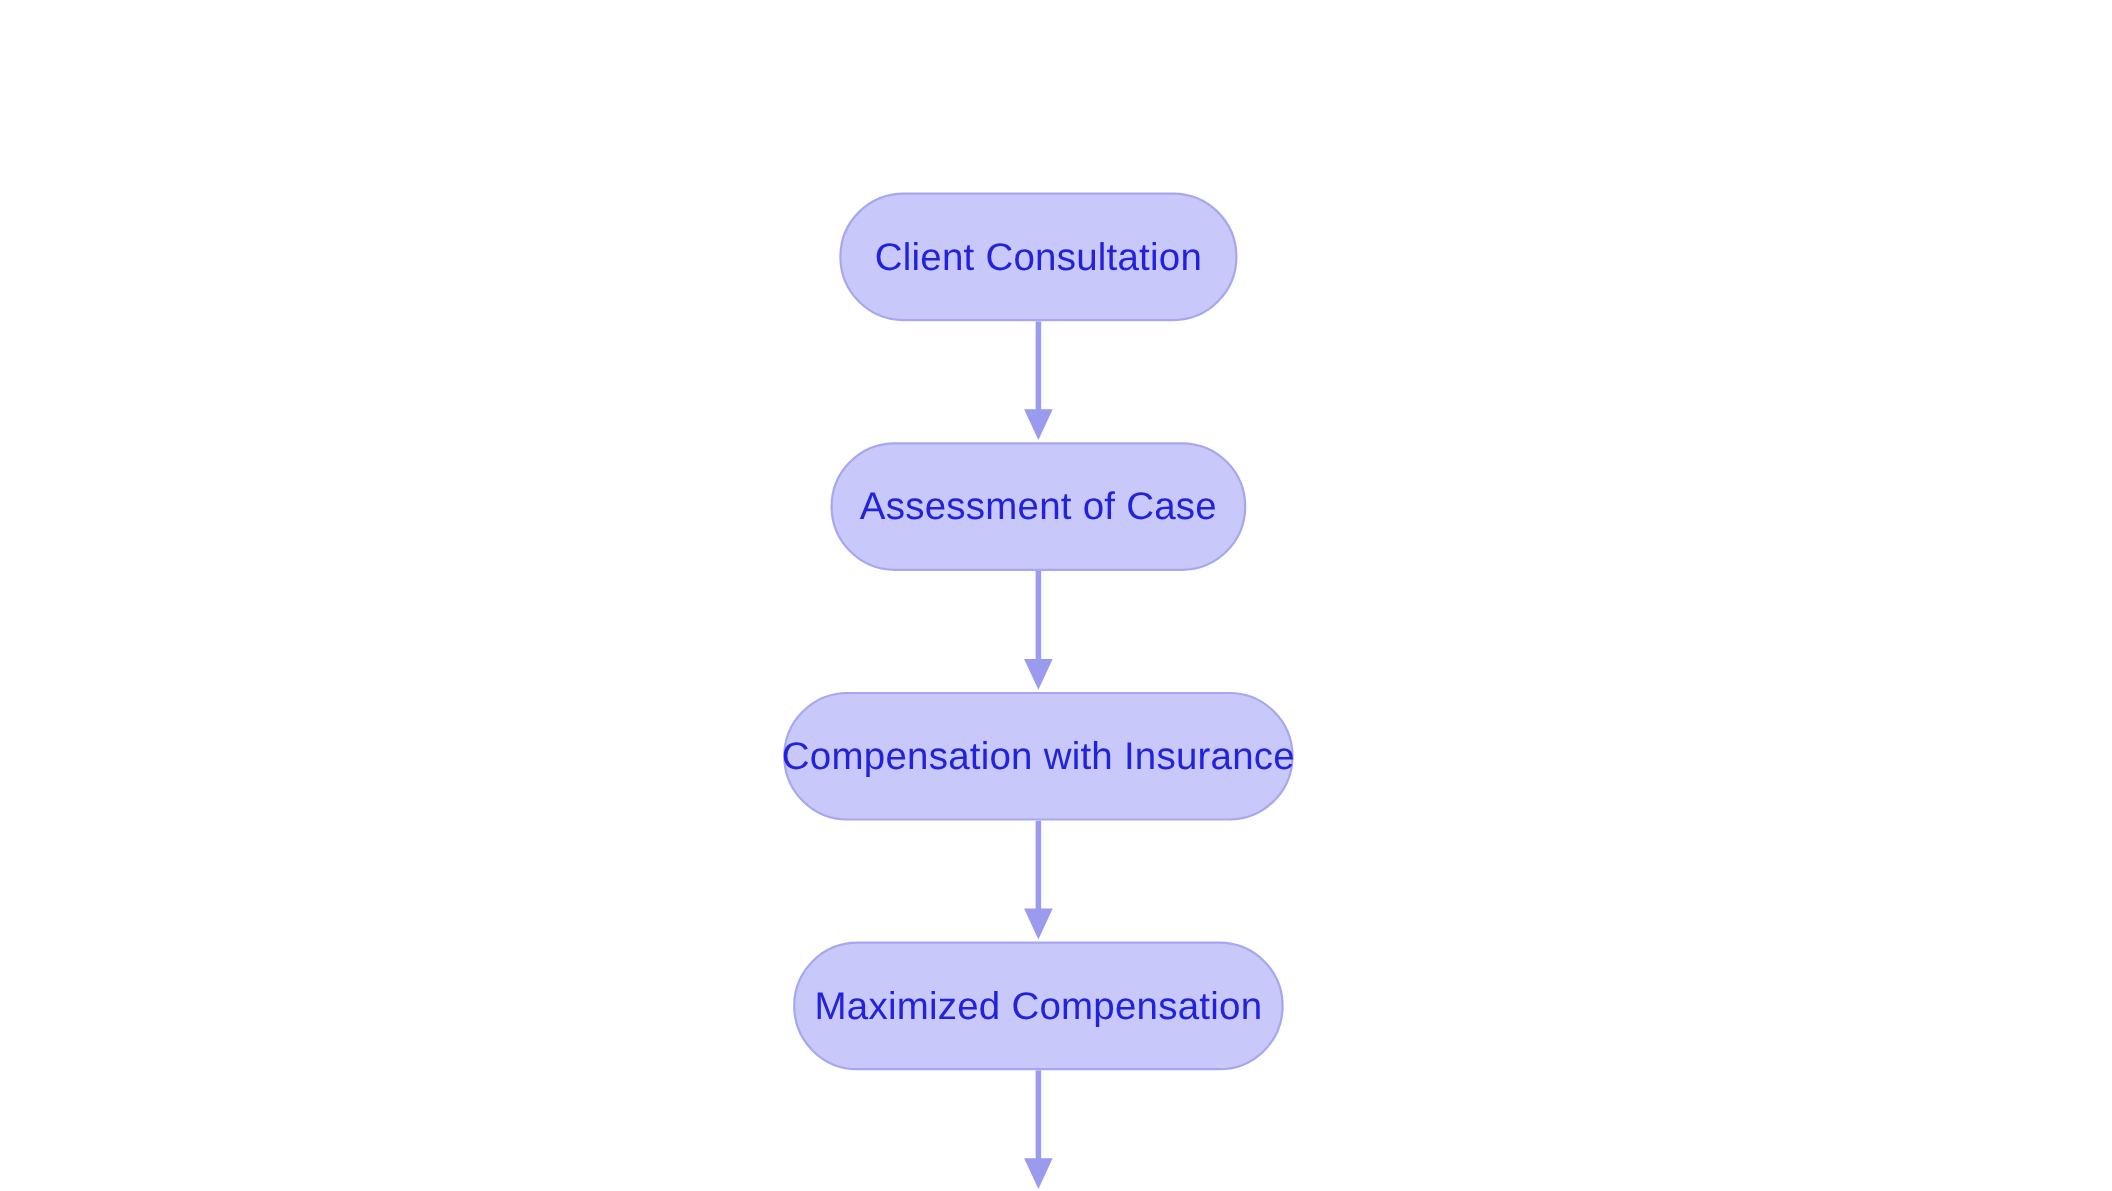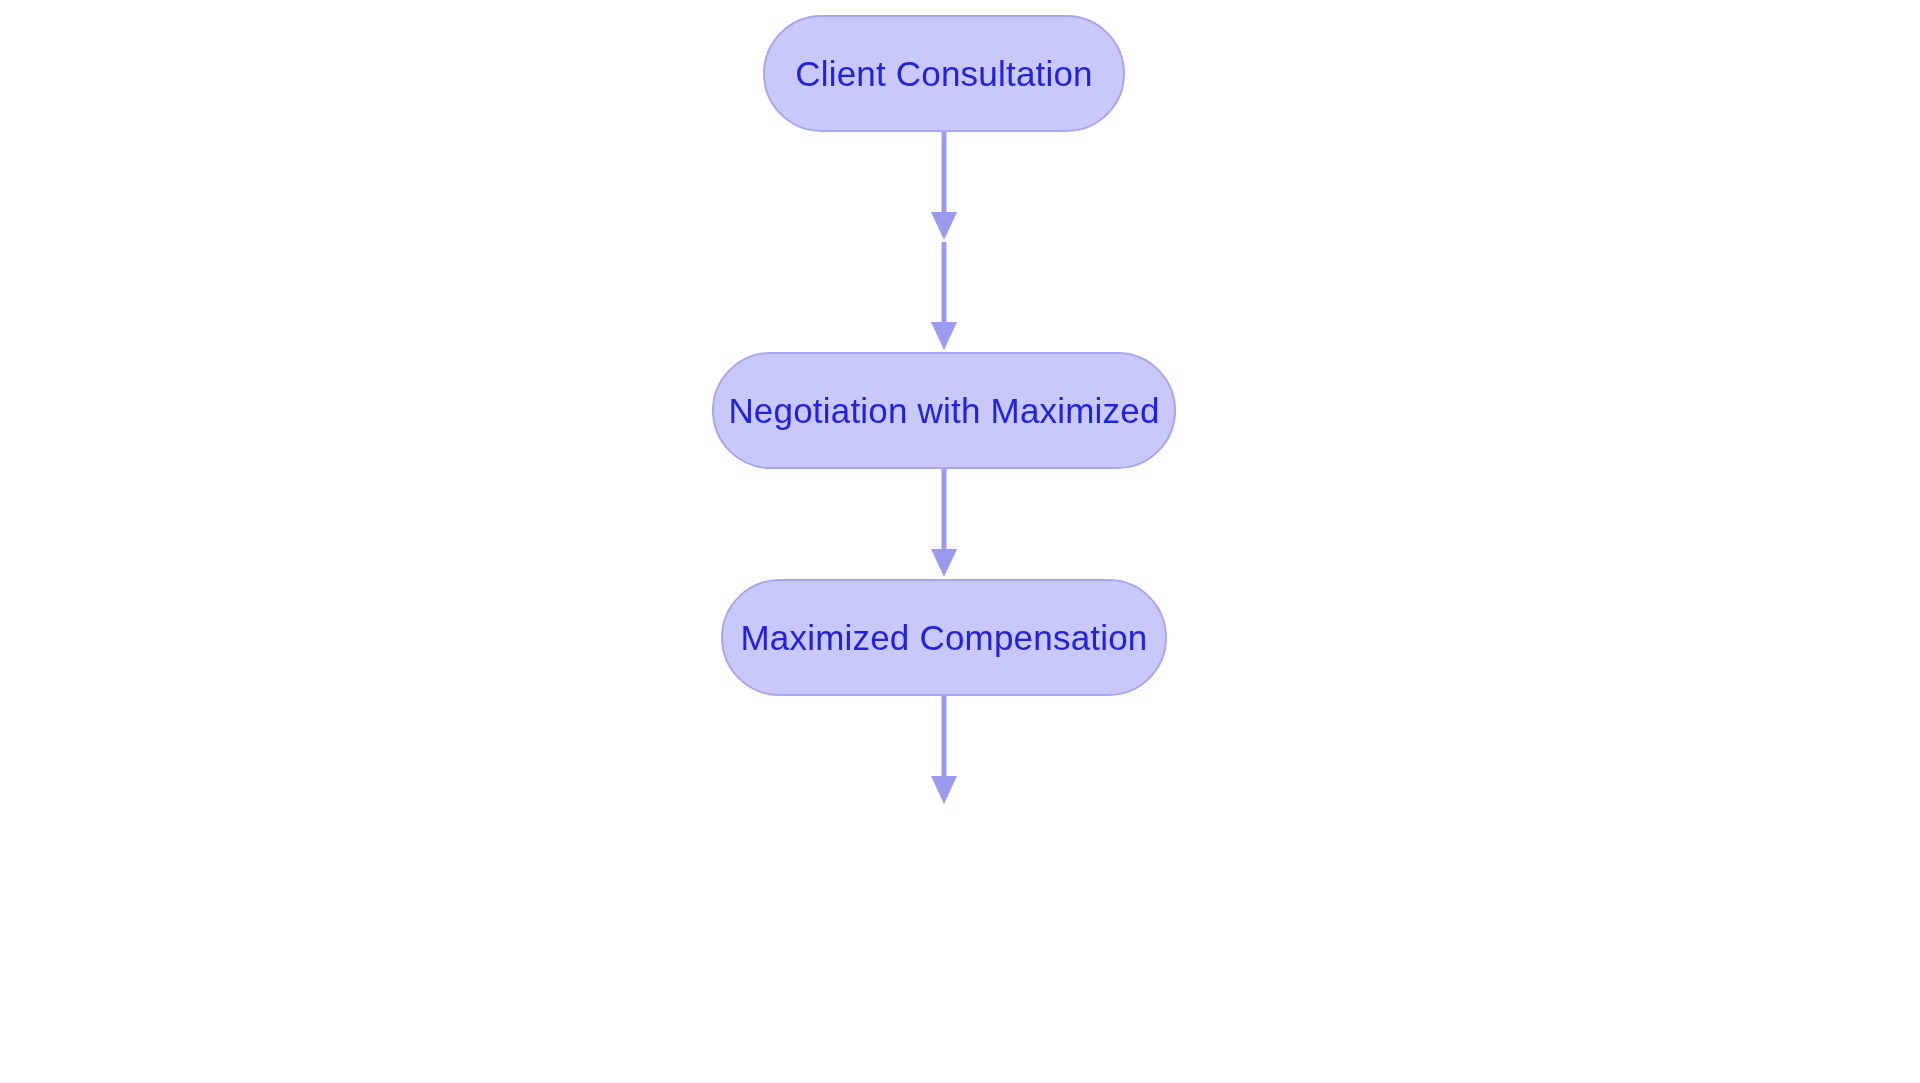--- a/index.html
+++ b/index.html
@@ -23,21 +23,21 @@
 
   .flow-column {
     position: absolute;
     left: 0;
     top: 0;
     width: 1888px;
     height: 1083px;
     display: flex;
     flex-direction: column;
     align-items: center;
-    justify-content: flex-start;
+    justify-content: flex-end;
     padding-top: 15px;
     box-sizing: border-box;
   }
 
   .node {
     position: relative;
     box-sizing: border-box;
     height: 117px;
     border-radius: 60px;
     background: #c8c8fa;
@@ -89,30 +89,33 @@
       <span class="node-label">Client Consultation</span>
     </div>
 
     <div class="connector">
       <svg width="40" height="110" viewBox="0 0 40 110">
         <line x1="20" y1="0" x2="20" y2="88" stroke="#9a9aee" stroke-width="5"></line>
         <polygon points="20,108 7,80 33,80" fill="#9a9aee"></polygon>
       </svg>
     </div>
 
+    <div class="node node-w-1">
+      <span class="node-label">Assessment of Case</span>
+    </div>
 
     <div class="connector">
       <svg width="40" height="110" viewBox="0 0 40 110">
         <line x1="20" y1="0" x2="20" y2="88" stroke="#9a9aee" stroke-width="5"></line>
         <polygon points="20,108 7,80 33,80" fill="#9a9aee"></polygon>
       </svg>
     </div>
 
     <div class="node node-w-2">
-      <span class="node-label">Negotiation with Maximized</span>
+      <span class="node-label">Compensation with Insurance</span>
     </div>
 
     <div class="connector">
       <svg width="40" height="110" viewBox="0 0 40 110">
         <line x1="20" y1="0" x2="20" y2="88" stroke="#9a9aee" stroke-width="5"></line>
         <polygon points="20,108 7,80 33,80" fill="#9a9aee"></polygon>
       </svg>
     </div>
 
     <div class="node node-w-3">

